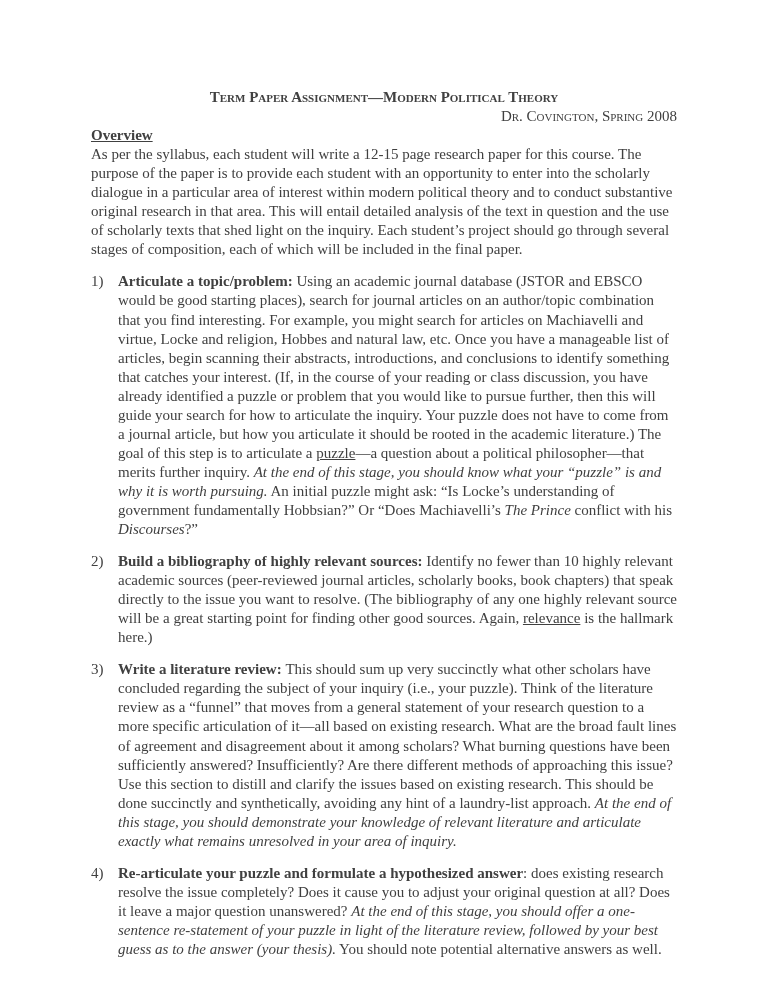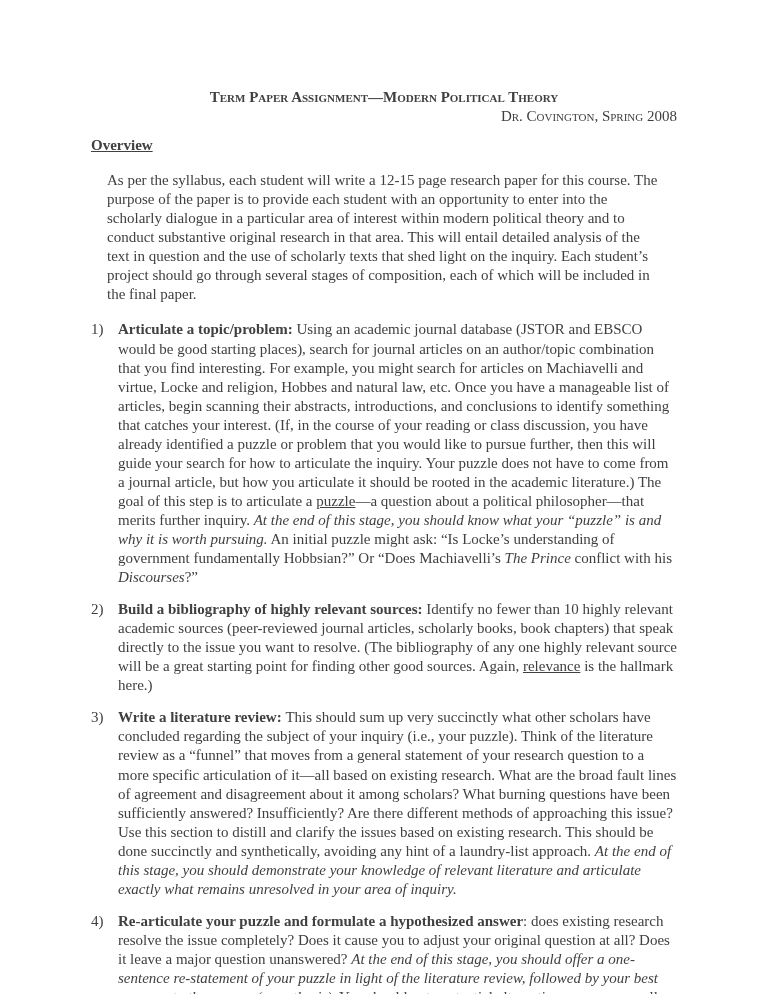--- a/index.html
+++ b/index.html
@@ -18,25 +18,25 @@
   .doc-title {
     text-align: center;
     font-weight: bold;
     font-variant: small-caps;
   }
   .doc-subtitle {
     text-align: right;
     font-variant: small-caps;
   }
   .section-heading {
-    margin-top: 10px;
+    margin-top: 0;
     font-weight: bold;
   }
   .section-heading .hu { text-decoration: underline; }
-  p.body-par { margin: 16px; }
+  p.body-par { margin: 0; }
   .list { margin: 0; }
   .list-item {
     display: flex;
     margin-top: 13px;
   }
   .num {
     flex: 0 0 27px;
     width: 27px;
   }
   .item-text { flex: 1; }

